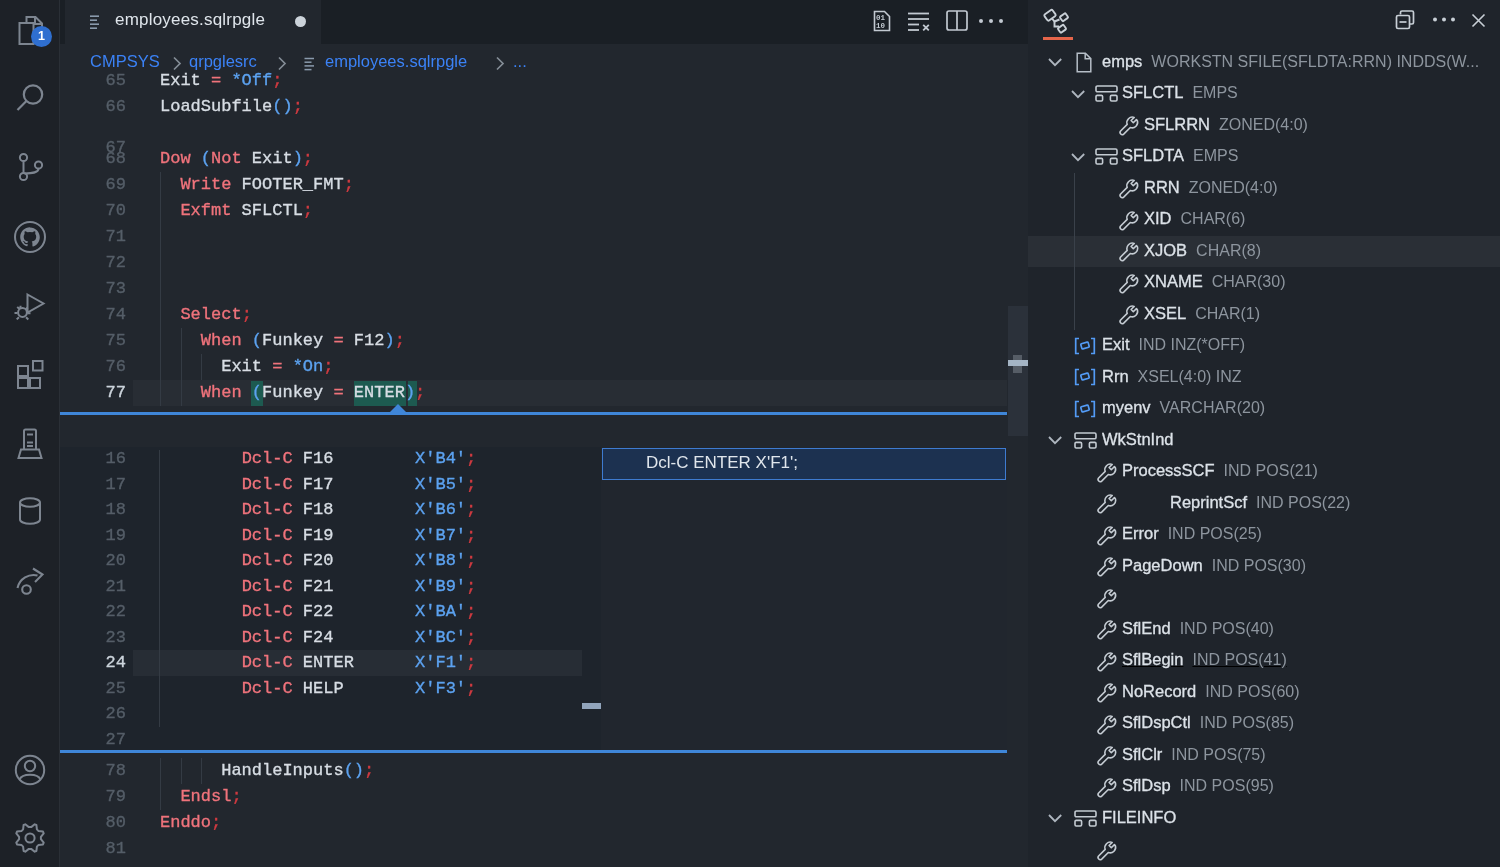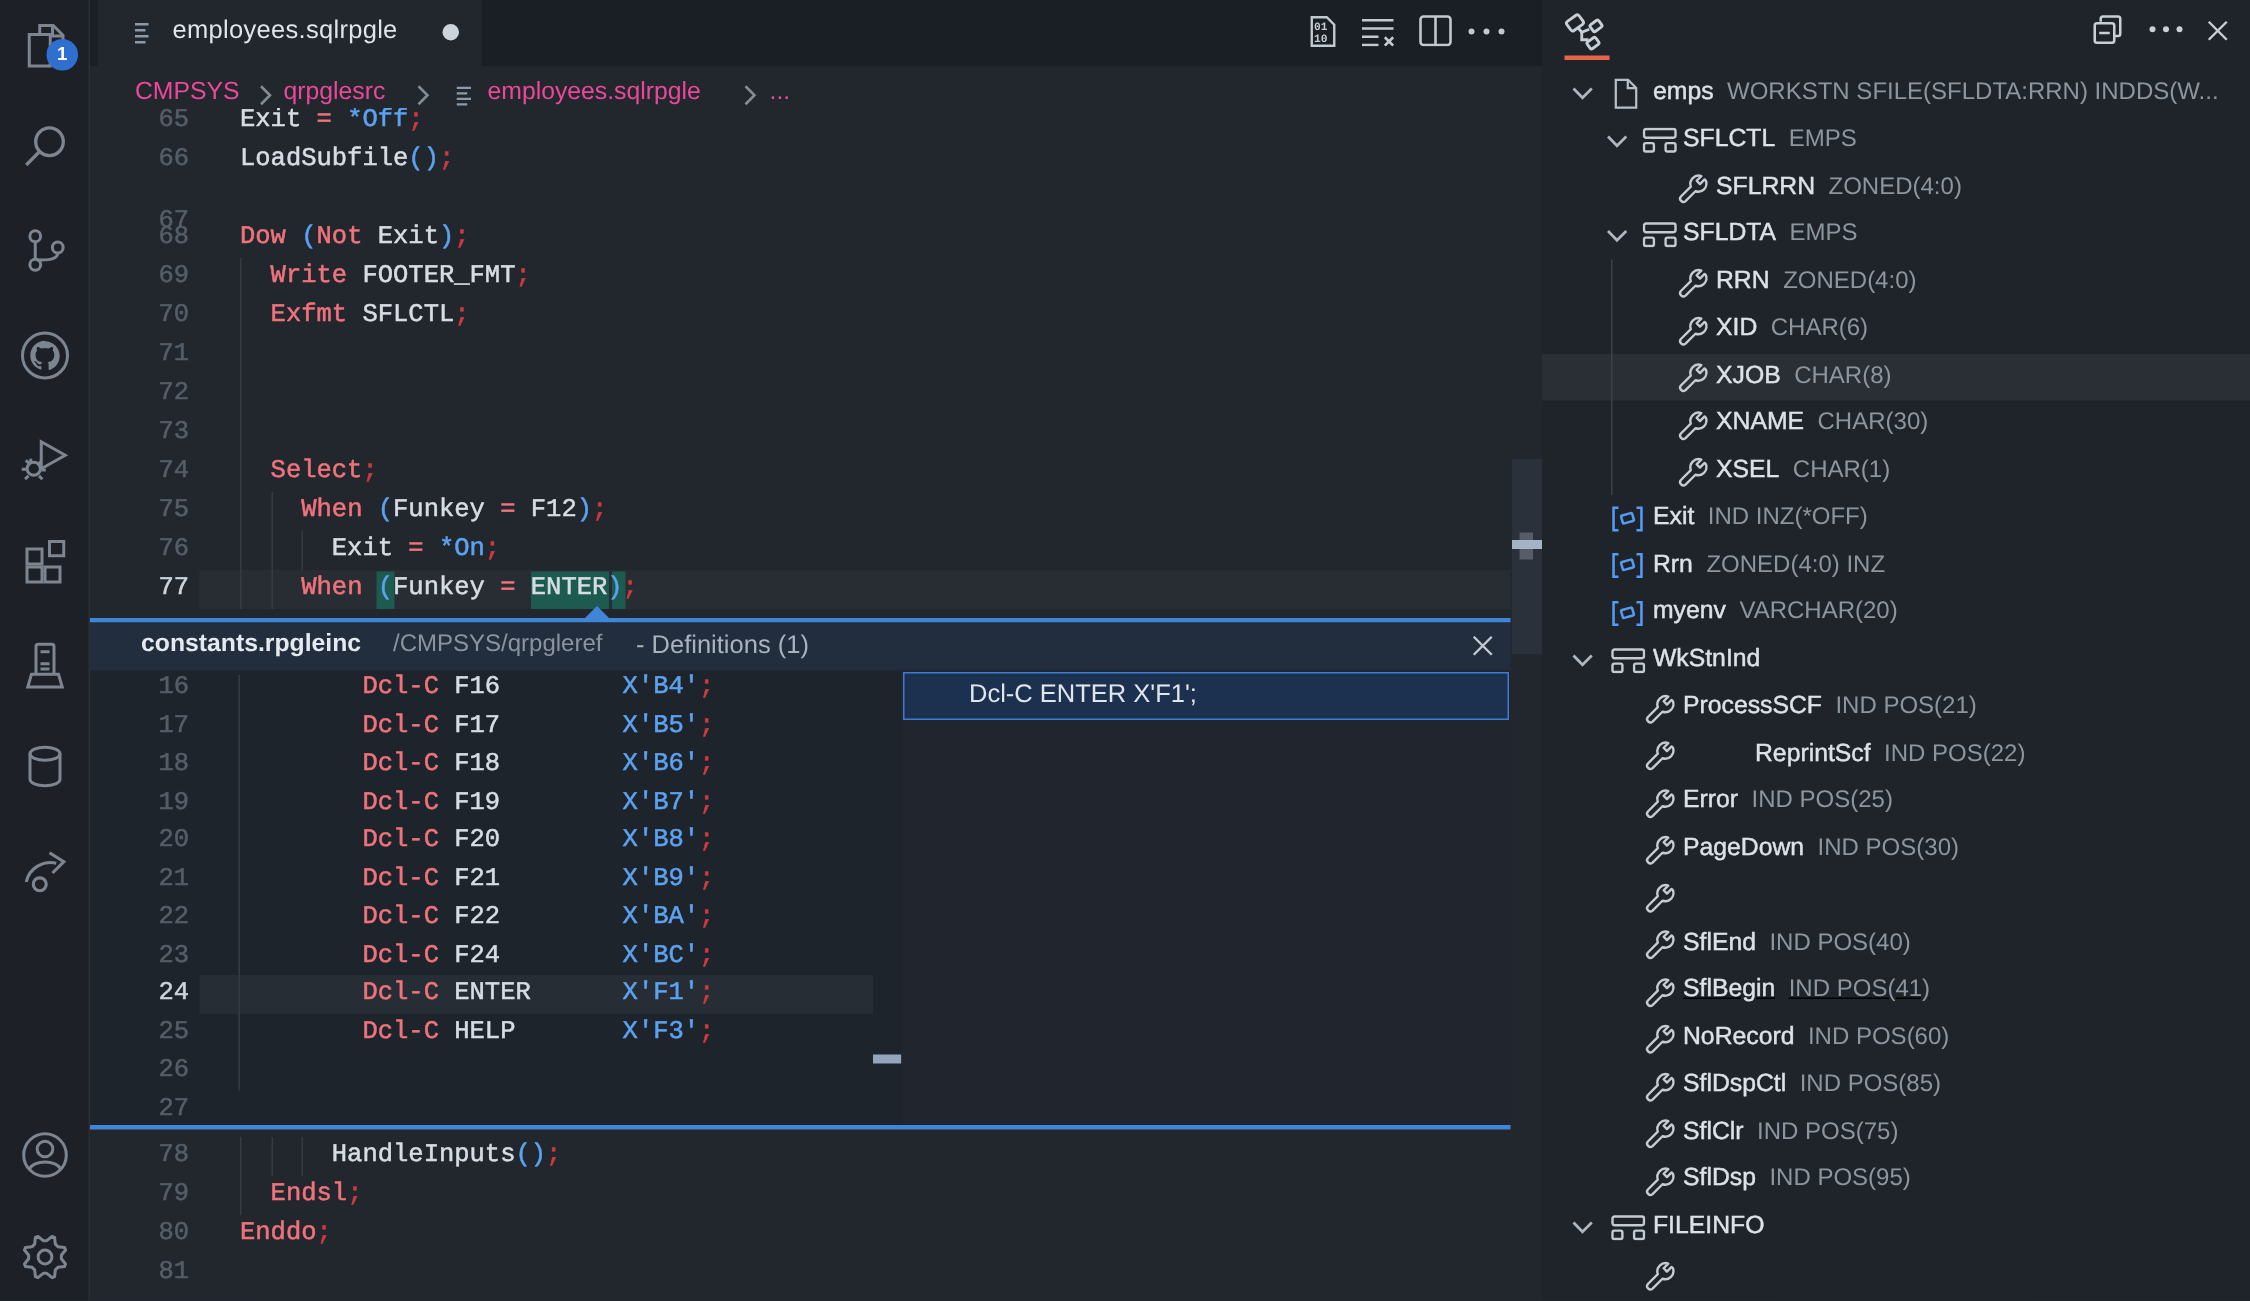--- a/index.html
+++ b/index.html
@@ -14,21 +14,21 @@
   .blu { color:#5ca2f0; }
   .id { color:#d7dde4; }
   
   #activitybar { left:0; top:0; width:60px; height:867px; background:#1d2127; border-right:1px solid #2a2f36; }
   .abicon { position:absolute; left:13px; width:34px; height:34px; }
   .abicon svg { width:34px; height:34px; }
   
   #tabbar { left:60px; top:0; width:968px; height:44px; background:#1a1f25; }
   #tab1 { position:absolute; left:5px; top:0; width:256px; height:44px; background:#22272e; }
   #breadcrumbs { left:60px; top:44px; width:968px; height:36px; background:#22272e;
-     color:#ec4899; font-size:15.5px; }
+     color:#3b82f6; font-size:15.5px; }
   
   .cline { position:absolute; left:0; }
   .lnum { position:absolute; left:60px; width:66px; text-align:right; color:#555e68; }
   .guide { position:absolute; width:1px; background:#343b44; }
   
   #rightpanel { left:1028px; top:0; width:472px; height:867px; background:#1f242b; }
   .rlabel { color:#dce2e8; font-size:16.5px; -webkit-text-stroke:0.3px currentColor; }
   .rdesc  { color:#8d959e; font-size:16px; }
 </style>
 </head>
@@ -149,28 +149,20 @@
     <div class="abs" style="left:1008px;top:234px;width:20px;height:130px;background:#2b313a;"></div>
     <div class="abs" style="left:1013px;top:283px;width:9px;height:18px;background:#565d66;"></div>
     <div class="abs" style="left:1008px;top:288px;width:20px;height:6px;background:#a4b4c4;"></div>
   </div>
 
   <div class="abs" id="peek" style="left:60px;top:412px;width:947px;height:341px;">
 
     <div class="abs" style="left:0;top:0;width:947px;height:2.5px;background:#3f86d8;"></div>
     <div class="abs" style="left:329.5px;top:-8.5px;width:0;height:0;border-left:8.5px solid transparent;border-right:8.5px solid transparent;border-bottom:8.5px solid #3f86d8;"></div>
 
-    <div class="abs" style="left:0;top:2.5px;width:947px;height:32.5px;background:#222e3e;">
-      <span style="position:absolute;left:34px;top:5px;font-size:16.5px;font-weight:bold;color:#e4eaf0;">constants.rpgleinc</span>
-      <span style="position:absolute;left:202px;top:6px;font-size:16px;color:#8b949e;">/CMPSYS/qrpgleref</span>
-      <span style="position:absolute;left:364px;top:5px;font-size:17px;color:#aab3bd;">- Definitions (1)</span>
-      <svg style="position:absolute;left:921px;top:8px" width="15" height="15" viewBox="0 0 15 15">
-          <path d="M1.5 1.5 l12 12 m0 -12 l-12 12" stroke="#c2c9d1" stroke-width="1.6" fill="none"></path>
-        </svg>
-    </div>
 
     <div class="abs" style="left:0;top:35px;width:541px;height:303px;background:#1e242c;overflow:hidden;">
       <div class="abs" style="left:73px;top:203px;width:449px;height:25.5px;background:#272d35;"></div>
       <div class="guide" style="left:98.5px;top:3px;height:277px;"></div>
       <div class="lnum mono" style="left:0;width:66px;top:-1px;">16</div>
       <div class="lnum mono" style="left:0;width:66px;top:24.5px;">17</div>
       <div class="lnum mono" style="left:0;width:66px;top:50px;">18</div>
       <div class="lnum mono" style="left:0;width:66px;top:75.5px;">19</div>
       <div class="lnum mono" style="left:0;width:66px;top:101px;">20</div>
       <div class="lnum mono" style="left:0;width:66px;top:126.5px;">21</div>
@@ -302,21 +294,21 @@
     <div class="abs" style="left:74px;top:335px;white-space:nowrap;overflow:hidden;width:398px;"><span class="rlabel">Exit</span><span class="rdesc" style="margin-left:9px;">IND INZ(*OFF)</span></div>
     <svg style="position:absolute;left:46px;top:368px" width="22" height="18" viewBox="0 0 22 18">
         <g stroke="#539bf5" stroke-width="1.7" fill="none">
           <path d="M5 1.5 h-3.3 v15 h3.3"></path>
           <path d="M17 1.5 h3.3 v15 h-3.3"></path>
           <g transform="rotate(-16 11 8.5)">
             <rect x="7.2" y="5.8" width="7.6" height="5.4" rx="0.8"></rect>
           </g>
         </g>
       </svg>
-    <div class="abs" style="left:74px;top:366.5px;white-space:nowrap;overflow:hidden;width:398px;"><span class="rlabel">Rrn</span><span class="rdesc" style="margin-left:9px;">ZONED(4:0) INZ</span></div>
+    <div class="abs" style="left:74px;top:366.5px;white-space:nowrap;overflow:hidden;width:398px;"><span class="rlabel">Rrn</span><span class="rdesc" style="margin-left:9px;">XSEL(4:0) INZ</span></div>
     <svg style="position:absolute;left:46px;top:399.5px" width="22" height="18" viewBox="0 0 22 18">
         <g stroke="#539bf5" stroke-width="1.7" fill="none">
           <path d="M5 1.5 h-3.3 v15 h3.3"></path>
           <path d="M17 1.5 h3.3 v15 h-3.3"></path>
           <g transform="rotate(-16 11 8.5)">
             <rect x="7.2" y="5.8" width="7.6" height="5.4" rx="0.8"></rect>
           </g>
         </g>
       </svg>
     <div class="abs" style="left:74px;top:398px;white-space:nowrap;overflow:hidden;width:398px;"><span class="rlabel">myenv</span><span class="rdesc" style="margin-left:9px;">VARCHAR(20)</span></div>

